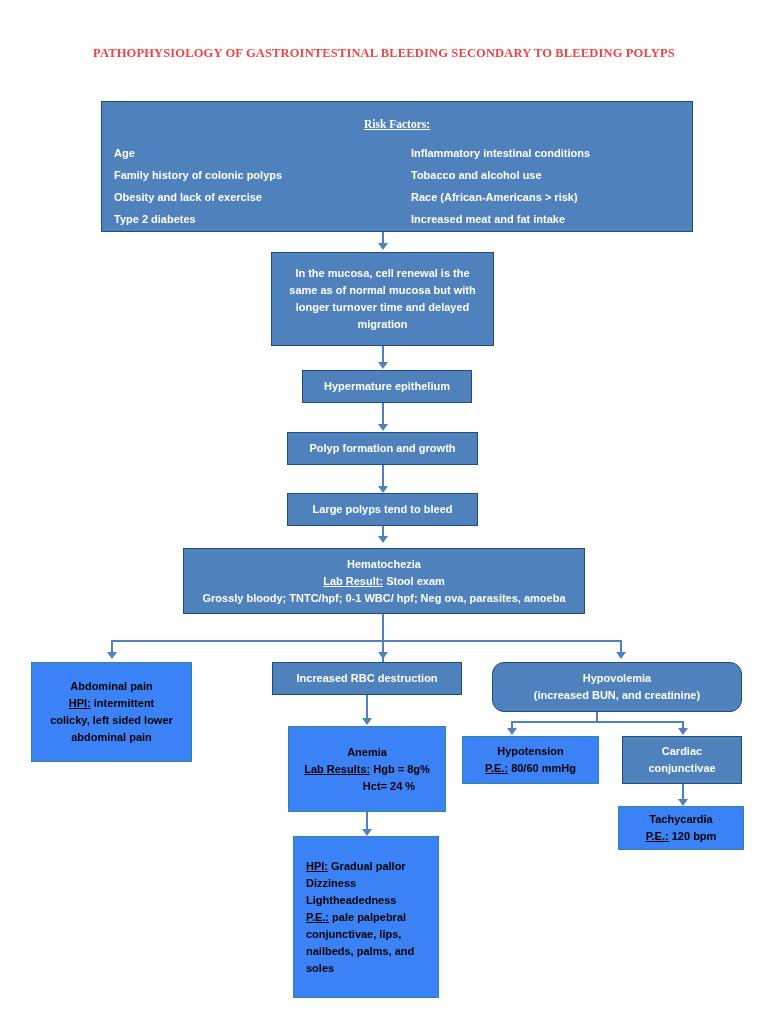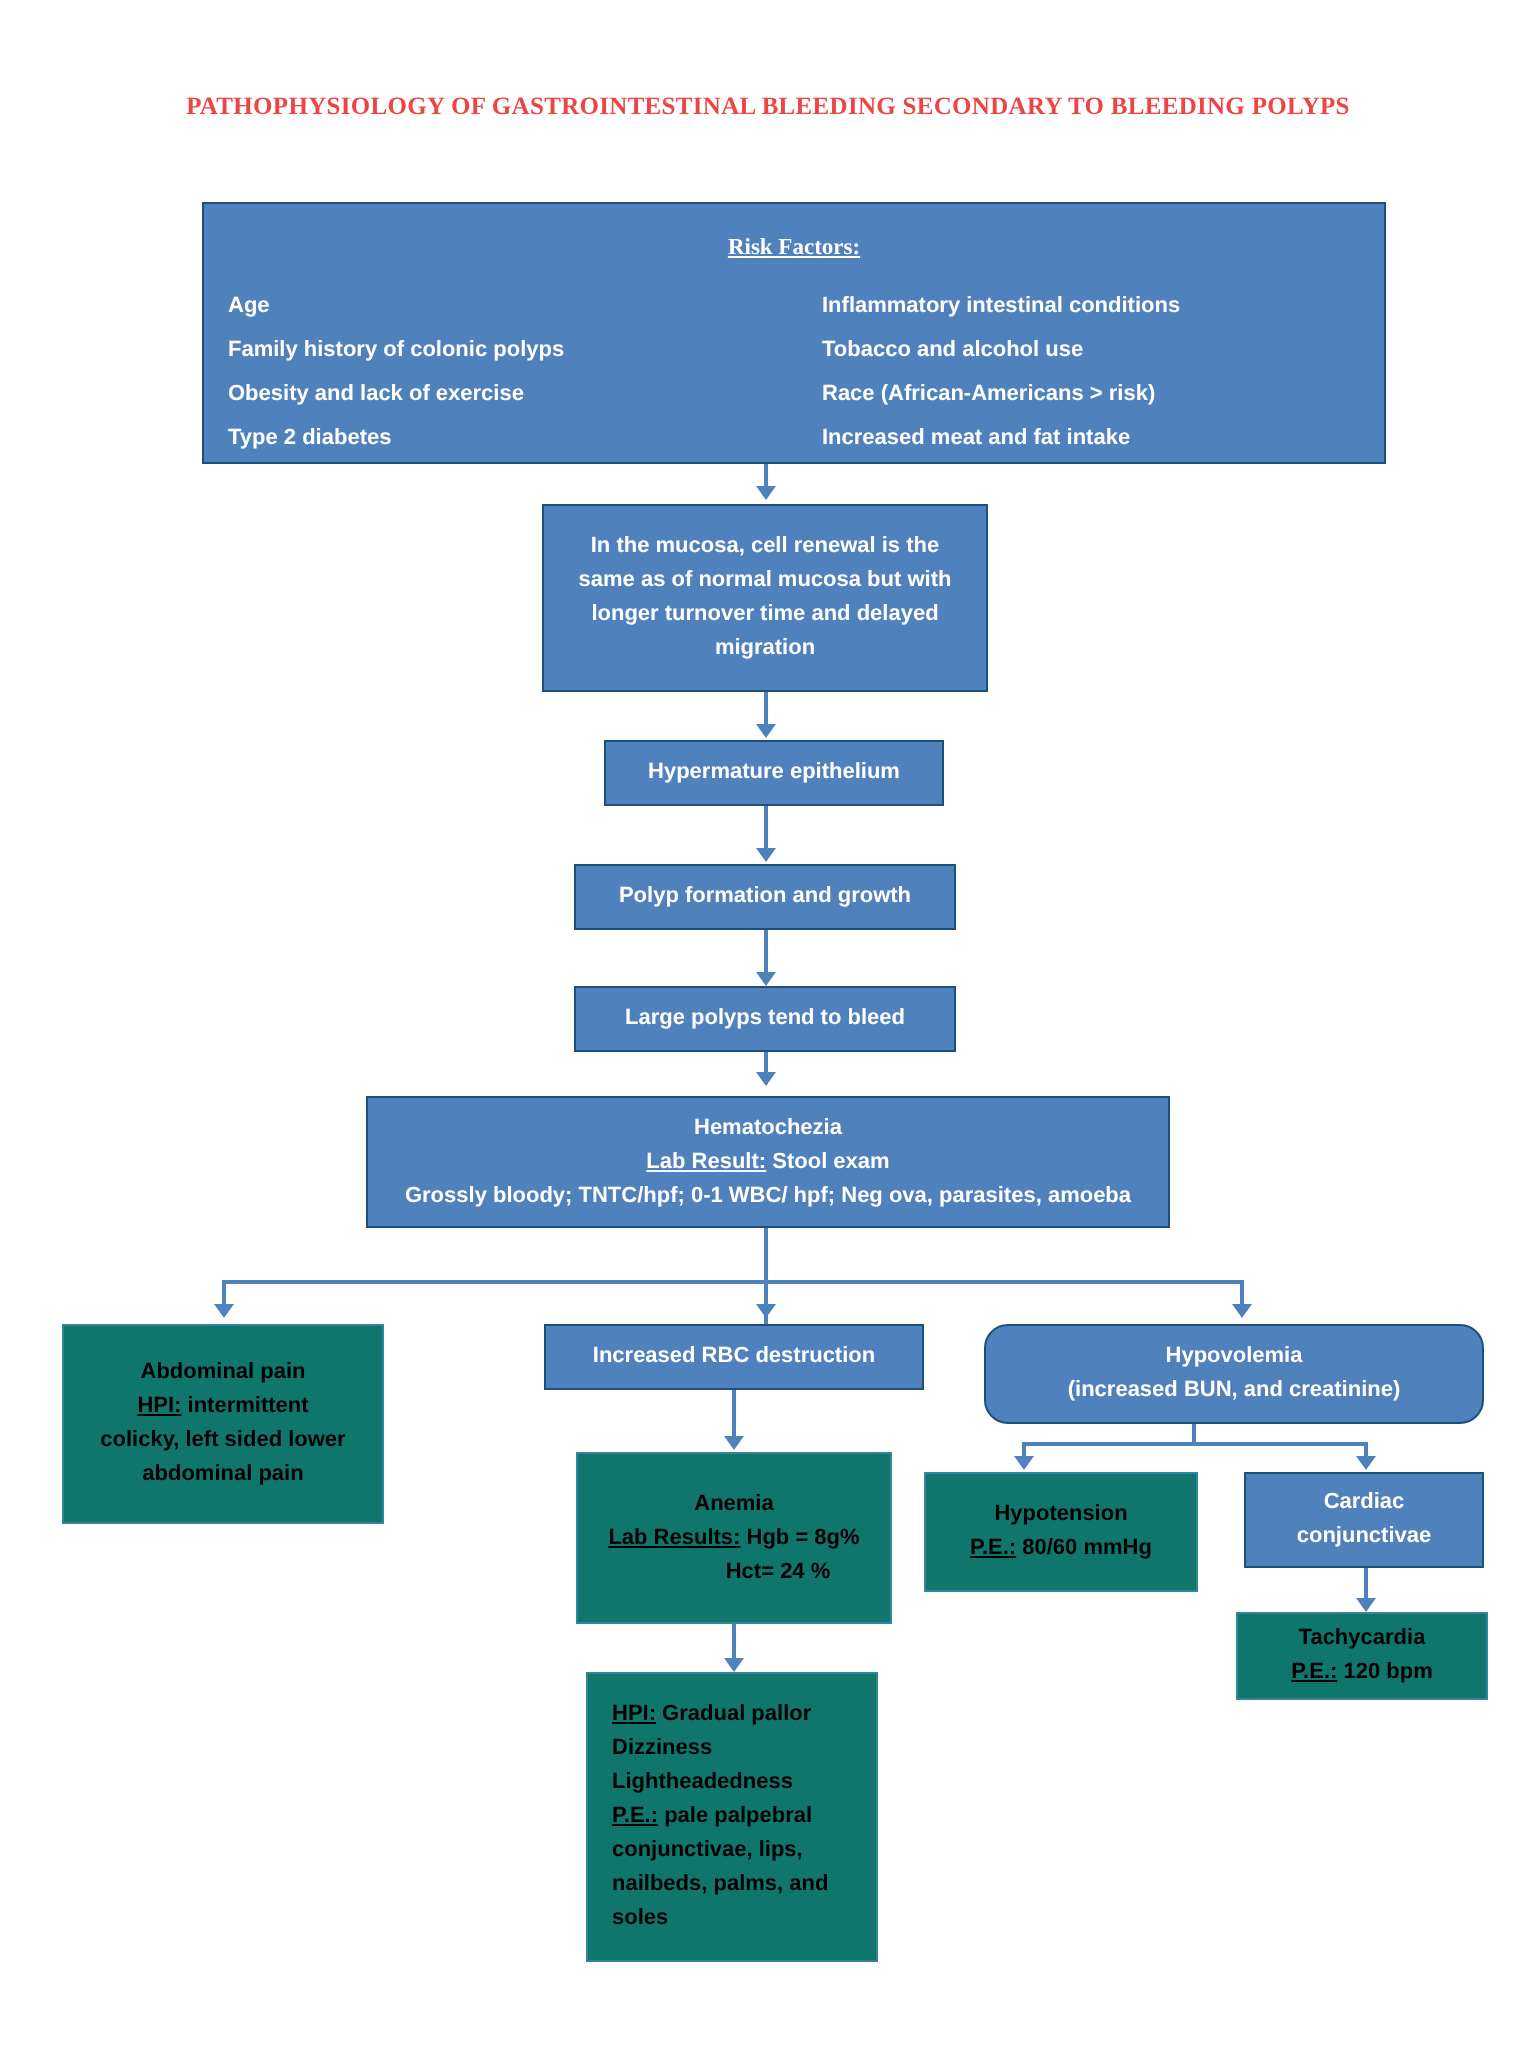--- a/index.html
+++ b/index.html
@@ -48,21 +48,21 @@
     font-weight: bold;
     font-size: 11px;
     line-height: 17px;
   }
   .box.dark {
     background: #4f81bd;
     color: #ffffff;
     border-color: #1f4e79;
   }
   .box.light {
-    background: #0f766e;
+    background: #3b82f6;
     color: #000000;
     border-color: #31859c;
   }
   .box .ln { display: block; width: 100%; }
   .u { text-decoration: underline; }
 
   
   .rf-title {
     position: absolute;
     top: 14px;
@@ -203,21 +203,21 @@
 
   <div class="box light" style="left:288px; top:726px; width:158px; height:86px;">
     <span class="ln">Anemia</span>
     <span class="ln"><span class="u">Lab Results:</span><span> Hgb = 8g%</span></span>
     <span class="ln" style="padding-left:44px;">Hct= 24 %</span>
   </div>
 
   <div class="vline" style="left:366px; top:812px; height:20px;"></div>
   <div class="arrow" style="left:362px; top:829px;"></div>
 
-  <div class="box light align-left pad-l" style="left:293px; top:836px; width:146px; height:145px;">
+  <div class="box light align-left pad-l" style="left:293px; top:836px; width:146px; height:162px;">
     <span class="ln"><span class="u">HPI:</span><span> Gradual pallor</span></span>
     <span class="ln">Dizziness</span>
     <span class="ln">Lightheadedness</span>
     <span class="ln"><span class="u">P.E.:</span><span> pale palpebral</span></span>
     <span class="ln">conjunctivae, lips,</span>
     <span class="ln">nailbeds, palms, and</span>
     <span class="ln">soles</span>
   </div>
 
   <div class="box dark" style="left:492px; top:662px; width:250px; height:50px;border-radius:12px;">
@@ -225,21 +225,21 @@
     <span class="ln">(increased BUN, and creatinine)</span>
   </div>
 
   <div class="vline" style="left:596px; top:712px; height:10px;"></div>
   <div class="hline" style="left:512px; top:721px; width:171px;"></div>
   <div class="vline" style="left:511px; top:721px; height:9px;"></div>
   <div class="arrow" style="left:507px; top:728px;"></div>
   <div class="vline" style="left:682px; top:721px; height:9px;"></div>
   <div class="arrow" style="left:678px; top:728px;"></div>
 
-  <div class="box light" style="left:462px; top:736px; width:137px; height:60px;">
+  <div class="box light" style="left:462px; top:736px; width:137px; height:48px;">
     <span class="ln">Hypotension</span>
     <span class="ln"><span class="u">P.E.:</span><span> 80/60 mmHg</span></span>
   </div>
 
   <div class="box dark" style="left:622px; top:736px; width:120px; height:48px;">
     <span class="ln">Cardiac</span>
     <span class="ln">conjunctivae</span>
   </div>
 
   <div class="vline" style="left:682px; top:784px; height:18px;"></div>

